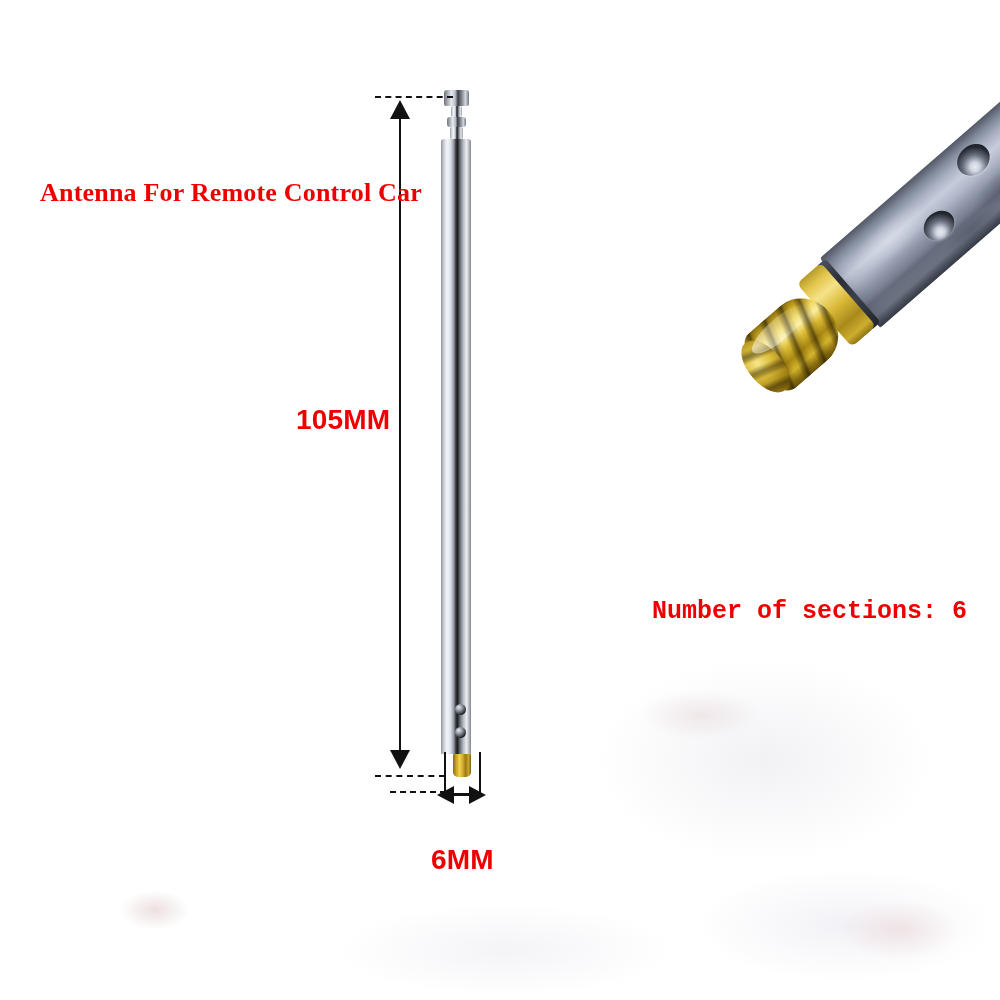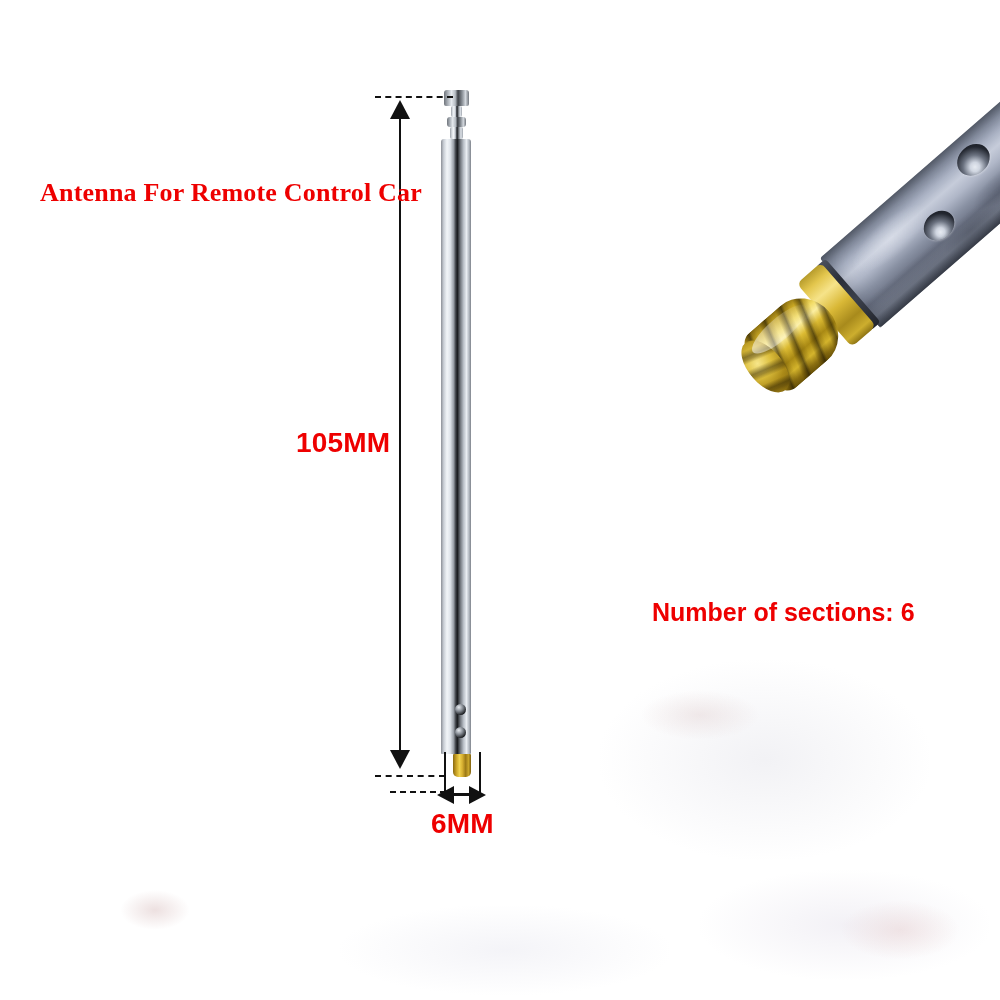--- a/index.html
+++ b/index.html
@@ -46,36 +46,36 @@
   #title-caption {
     left: 40px;
     top: 178px;
     font-size: 26px;
     font-family: "Liberation Serif", serif;
   }
   #label-height {
     left: 296px;
     top: 404px;
     font-size: 28px;
-    margin-top: 23px;
   }
   #label-width {
     left: 431px;
-    top: 808px;
+    top: 844px;
     font-size: 28px;
   }
   #spec-block {
     position: absolute;
     left: 652px;
     top: 595px;
     color: #ee0000;
     font-weight: bold;
     font-size: 25px;
     line-height: 34px;
     white-space: nowrap;
+    font-family: Liberation Mono, monospace;
   }
 
   
   .dash-line {
     position: absolute;
     height: 0;
     border-top: 2px dashed #111111;
   }
   .dim-vline {
     position: absolute;

